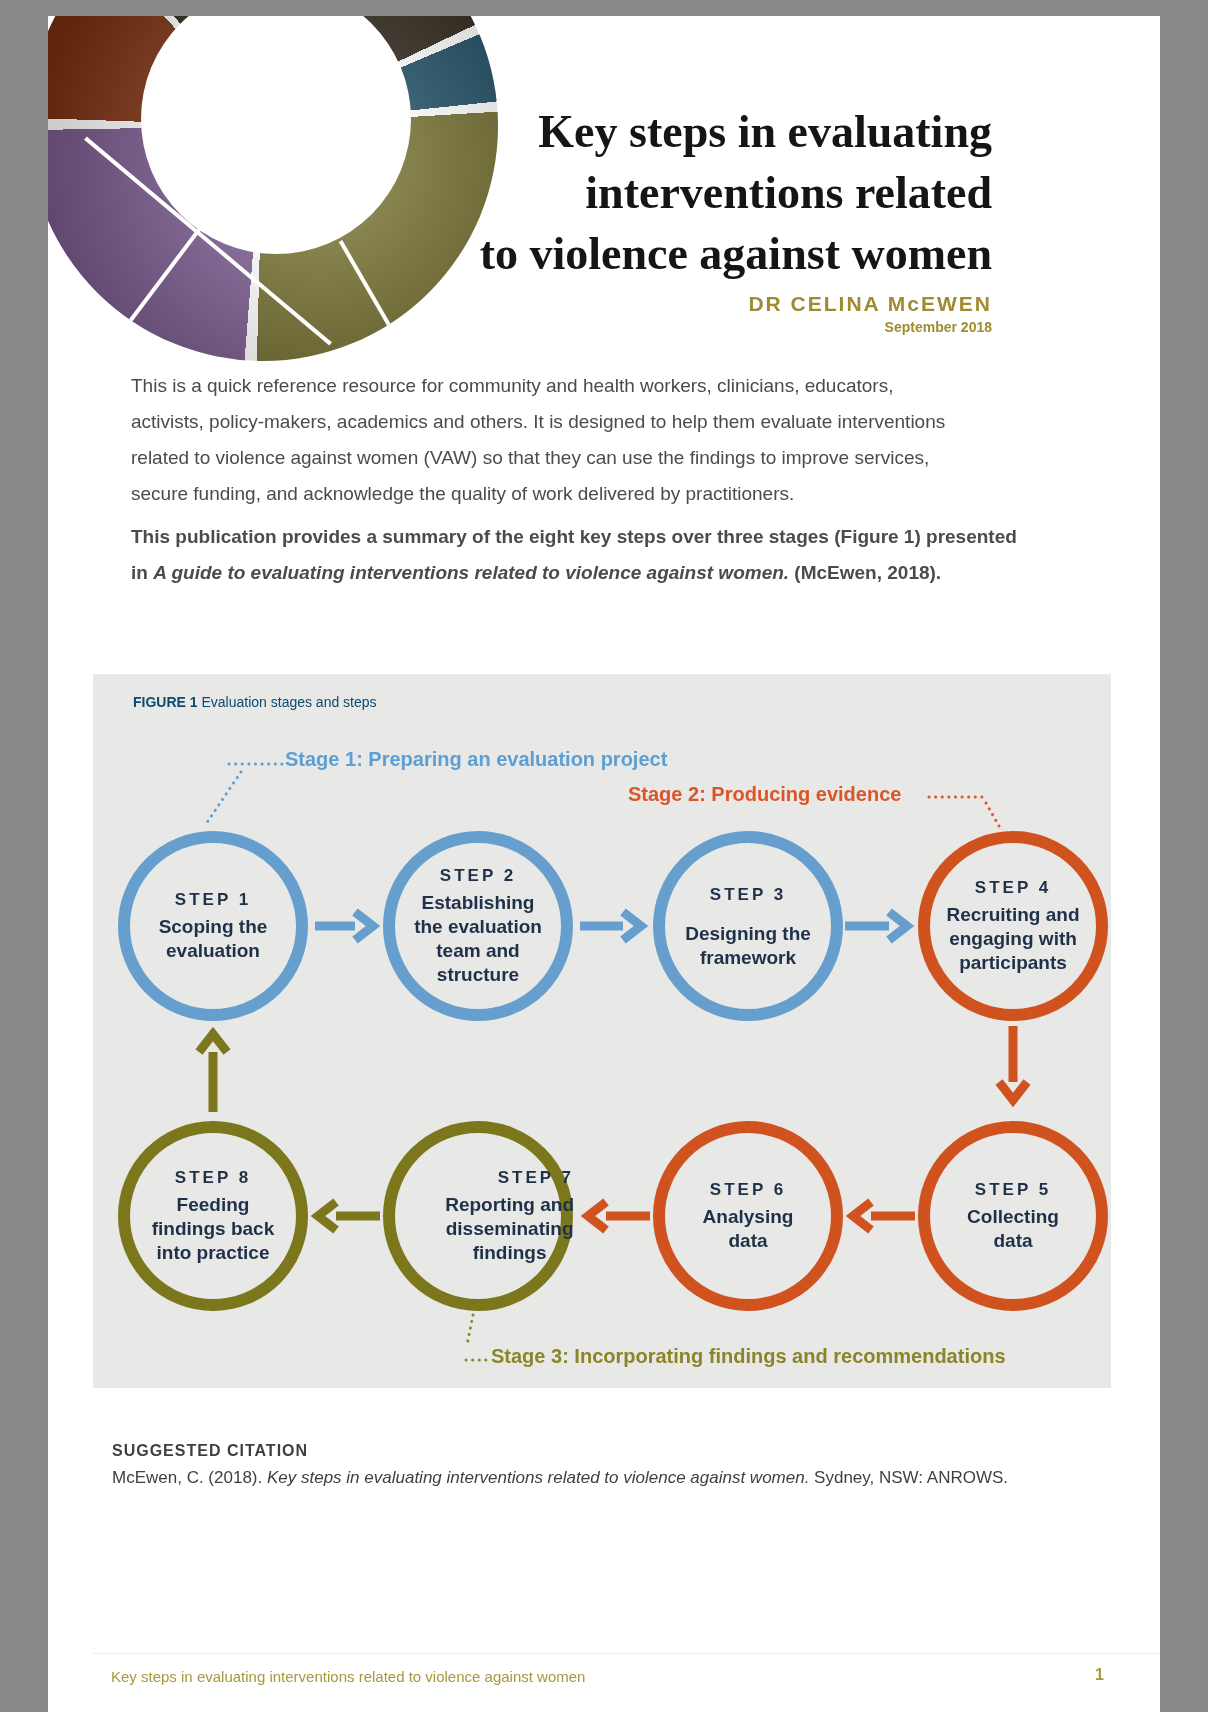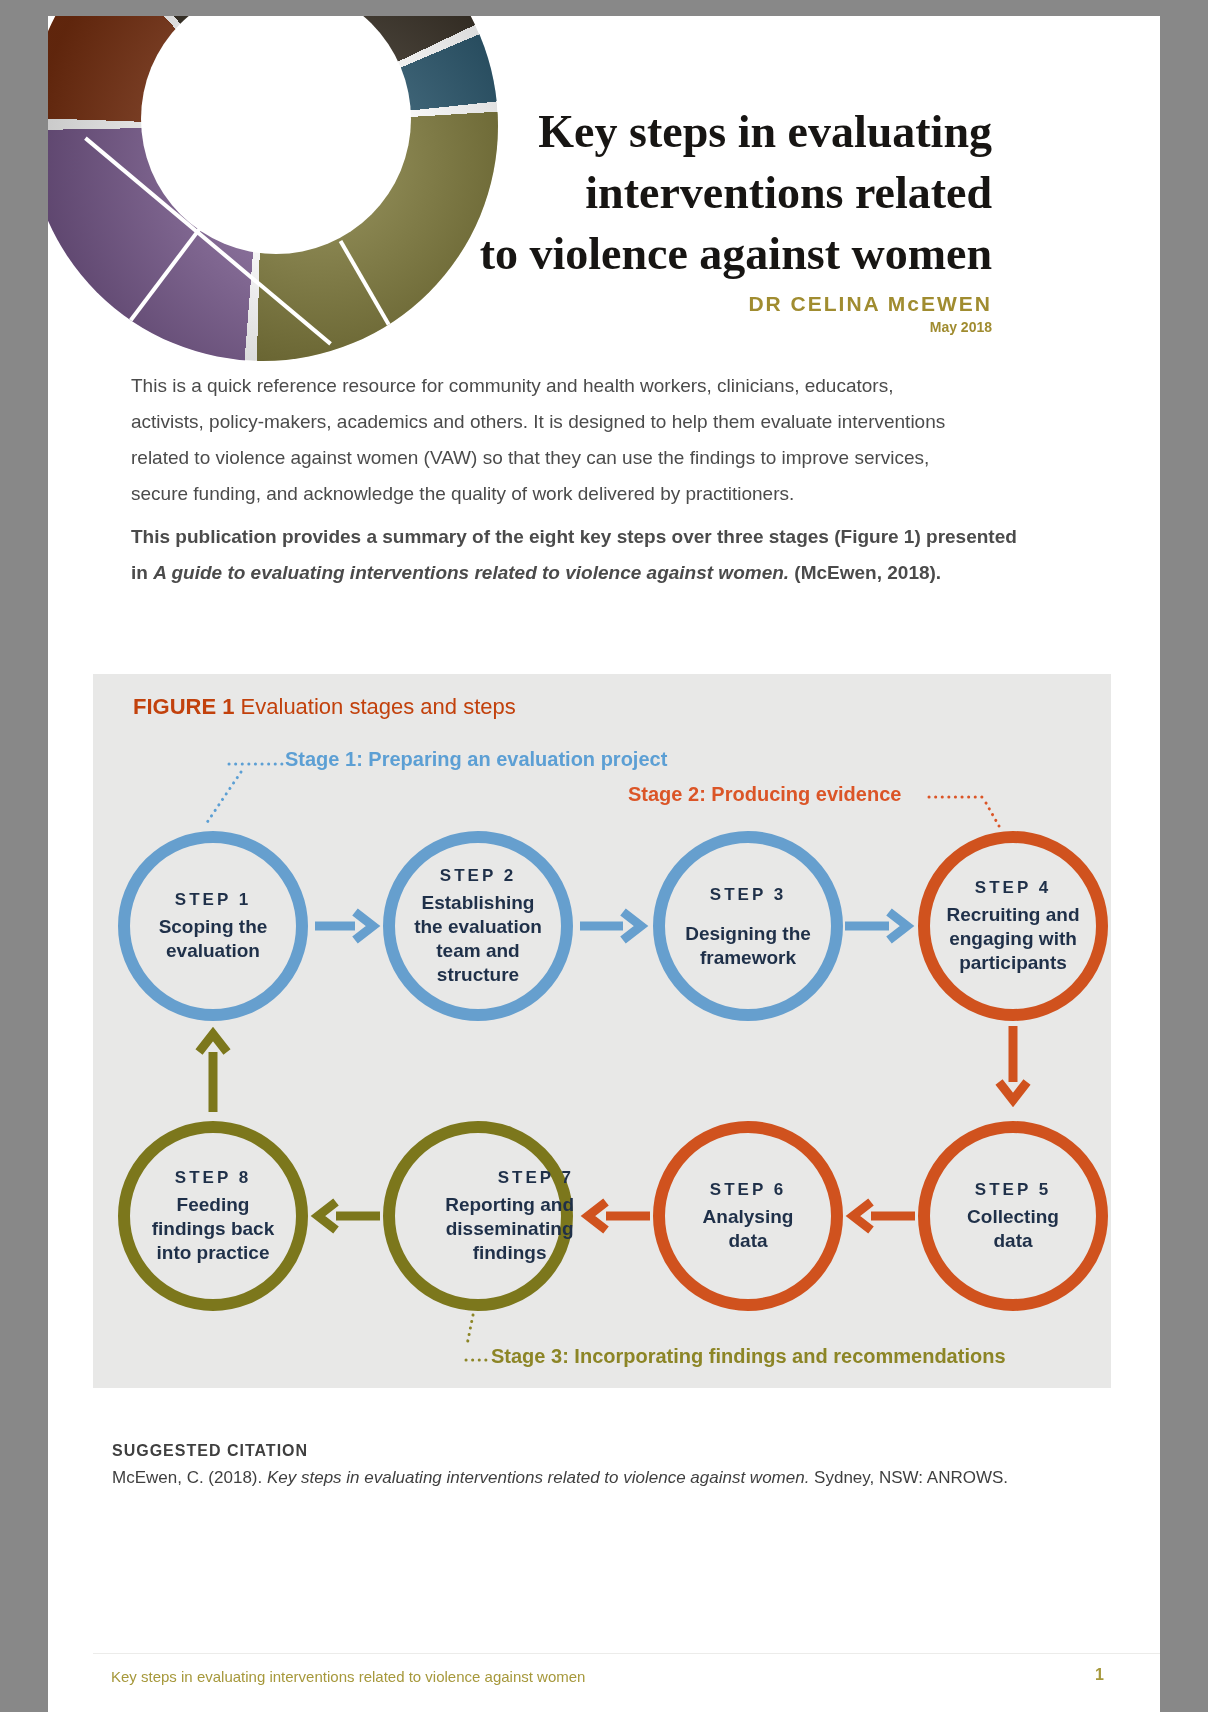--- a/index.html
+++ b/index.html
@@ -72,21 +72,21 @@
   }
   .intro p{margin:0;white-space:pre-line;}
   .intro p + p{margin-top:7px;font-weight:bold;}
   .italic{font-style:italic;}
   
   .panel{
     position:absolute;left:45px;top:658px;width:1018px;height:714px;
     background:var(--panel);
   }
   .fig-caption{
-    position:absolute;left:40px;top:20px;font-size:22px;color:#c2410c;
+    position:absolute;left:40px;top:20px;font-size:14px;color:#0c4a6e;
   }
   .fig-caption .fig-num{font-weight:700;}
   .stage-label{position:absolute;font-size:20px;font-weight:700;white-space:nowrap;}
   .stage-1{left:192px;top:74px;color:var(--label-blue);}
   .stage-2{left:535px;top:109px;color:var(--label-orange);}
   .stage-3{left:398px;top:671px;color:var(--label-olive);}
   .diagram-svg{position:absolute;left:0;top:0;}
   .step-text{
     position:absolute;width:192px;height:150px;
     display:flex;flex-direction:column;align-items:center;justify-content:center;
@@ -130,21 +130,21 @@
     <div class="photo-split split-a"></div>
     <div class="photo-split split-b"></div>
     <div class="photo-split split-c"></div>
     <div class="hole"></div>
   </div>
 
   <h1 class="title">Key steps in evaluating
 interventions related
 to violence against women</h1>
   <div class="author">DR CELINA McEWEN</div>
-  <div class="pubdate">May 2018</div>
+  <div class="pubdate">September 2018</div>
 
   <div class="intro">
     <p>This is a quick reference resource for community and health workers, clinicians, educators,
 activists, policy-makers, academics and others. It is designed to help them evaluate interventions
 related to violence against women (VAW) so that they can use the findings to improve services,
 secure funding, and acknowledge the quality of work delivered by practitioners.</p>
     <p><span>This publication provides a summary of the eight key steps over three stages (Figure 1) presented
 in </span><span class="italic">A guide to evaluating interventions related to violence against women.</span><span> (McEwen, 2018).</span></p>
   </div>
 

